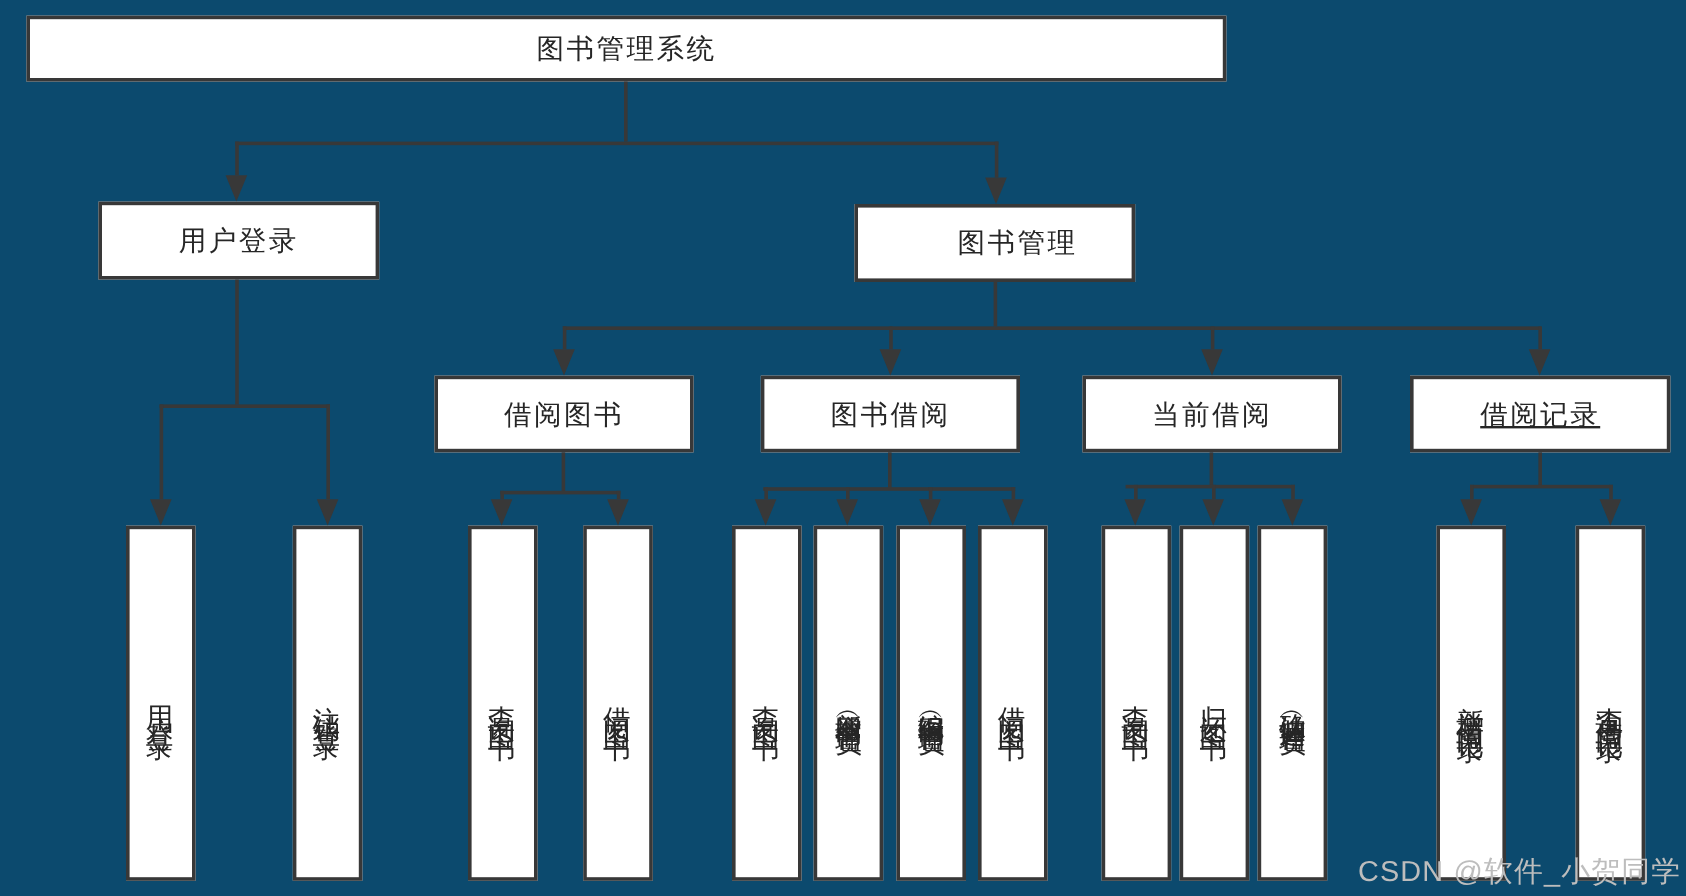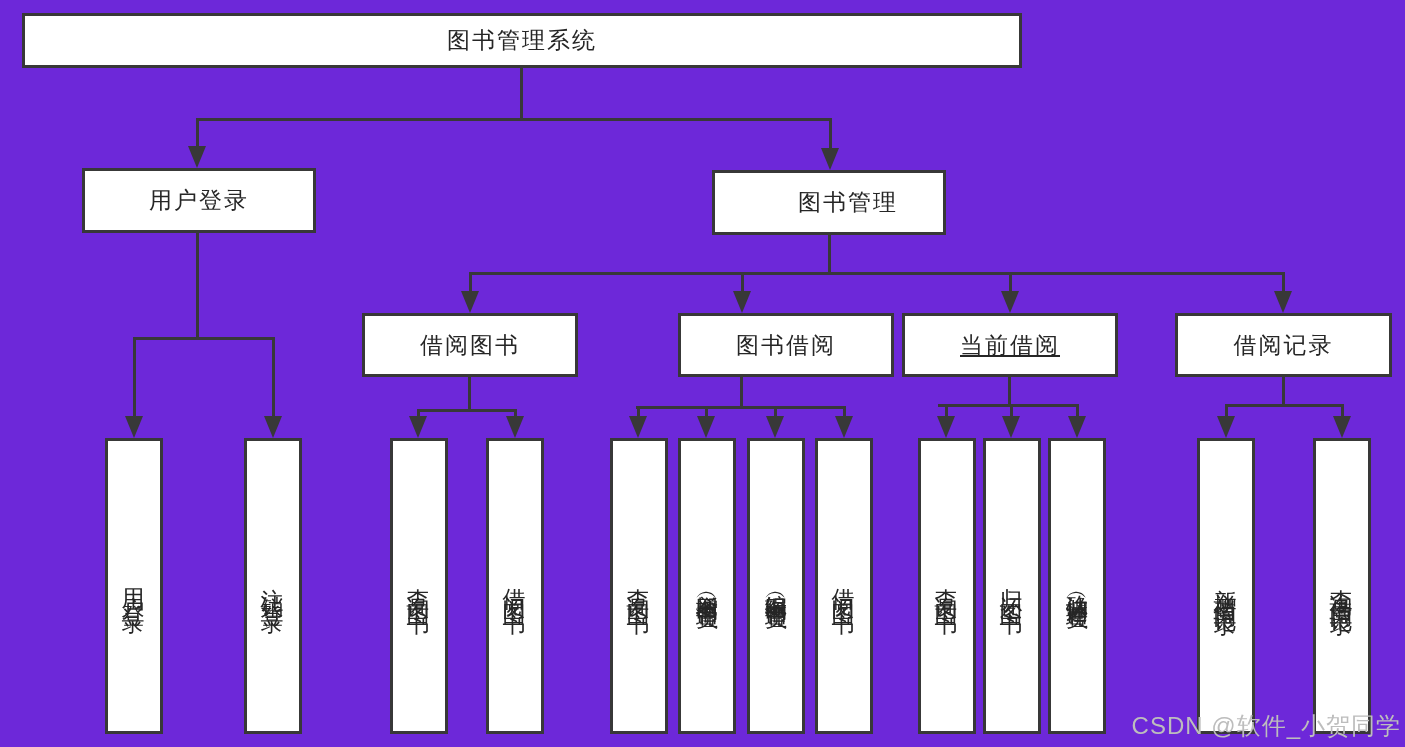--- a/index.html
+++ b/index.html
@@ -1,17 +1,17 @@
 <!DOCTYPE html>
 <html><head>
 <meta charset="utf-8">
 <style>
   html,body{margin:0;padding:0;background:#ffffff;}
   #canvas{
-    position:relative;width:1405px;height:747px;background:#6d28d9;overflow:hidden;
+    position:relative;width:1405px;height:747px;background:#0c4a6e;overflow:hidden;
     font-family:"Liberation Sans","DejaVu Sans",sans-serif;color:#262626;
   }
   .box{
     position:absolute;box-sizing:border-box;border:3px solid #383838;background:#ffffff;
     display:flex;align-items:center;justify-content:center;
     font-size:23px;letter-spacing:2px;color:#262626;
   }
   .vbox{
     position:absolute;box-sizing:border-box;border:3px solid #383838;background:#ffffff;
     display:flex;align-items:center;justify-content:center;
@@ -37,23 +37,23 @@
 <body>
 
 <div id="canvas">
 
   <div class="box" style="left:22px;top:13px;width:1000px;height:55px;">图书管理系统</div>
 
   <div class="box" style="left:82px;top:168px;width:234px;height:65px;">用户登录</div>
   <div class="box" style="left:712px;top:170px;width:234px;height:65px;padding-left:38px;">图书管理</div>
 
   <div class="box" style="left:362px;top:313px;width:216px;height:64px;">借阅图书</div>
-  <div class="box" style="left:634px;top:313px;width:216px;height:64px;margin-left:44px;">图书借阅</div>
-  <div class="box" style="left:902px;top:313px;width:216px;height:64px;text-decoration:underline;">当前借阅</div>
-  <div class="box" style="left:1175px;top:313px;width:217px;height:64px;">借阅记录</div>
+  <div class="box" style="left:634px;top:313px;width:216px;height:64px;">图书借阅</div>
+  <div class="box" style="left:902px;top:313px;width:216px;height:64px;">当前借阅</div>
+  <div class="box" style="left:1175px;top:313px;width:217px;height:64px;text-decoration:underline;">借阅记录</div>
 
   <div class="vbox" style="left:105px;top:438px;width:58px;height:296px;">用户登录</div>
   <div class="vbox" style="left:244px;top:438px;width:58px;height:296px;">注销登录</div>
 
   <div class="vbox" style="left:390px;top:438px;width:58px;height:296px;">查询图书</div>
   <div class="vbox" style="left:486px;top:438px;width:58px;height:296px;">借阅图书</div>
 
   <div class="vbox" style="left:610px;top:438px;width:58px;height:296px;">查询图书</div>
   <div class="vbox long" style="left:678px;top:438px;width:58px;height:296px;">新增图书（管理员）</div>
   <div class="vbox long" style="left:747px;top:438px;width:58px;height:296px;">编辑图书（管理员）</div>

